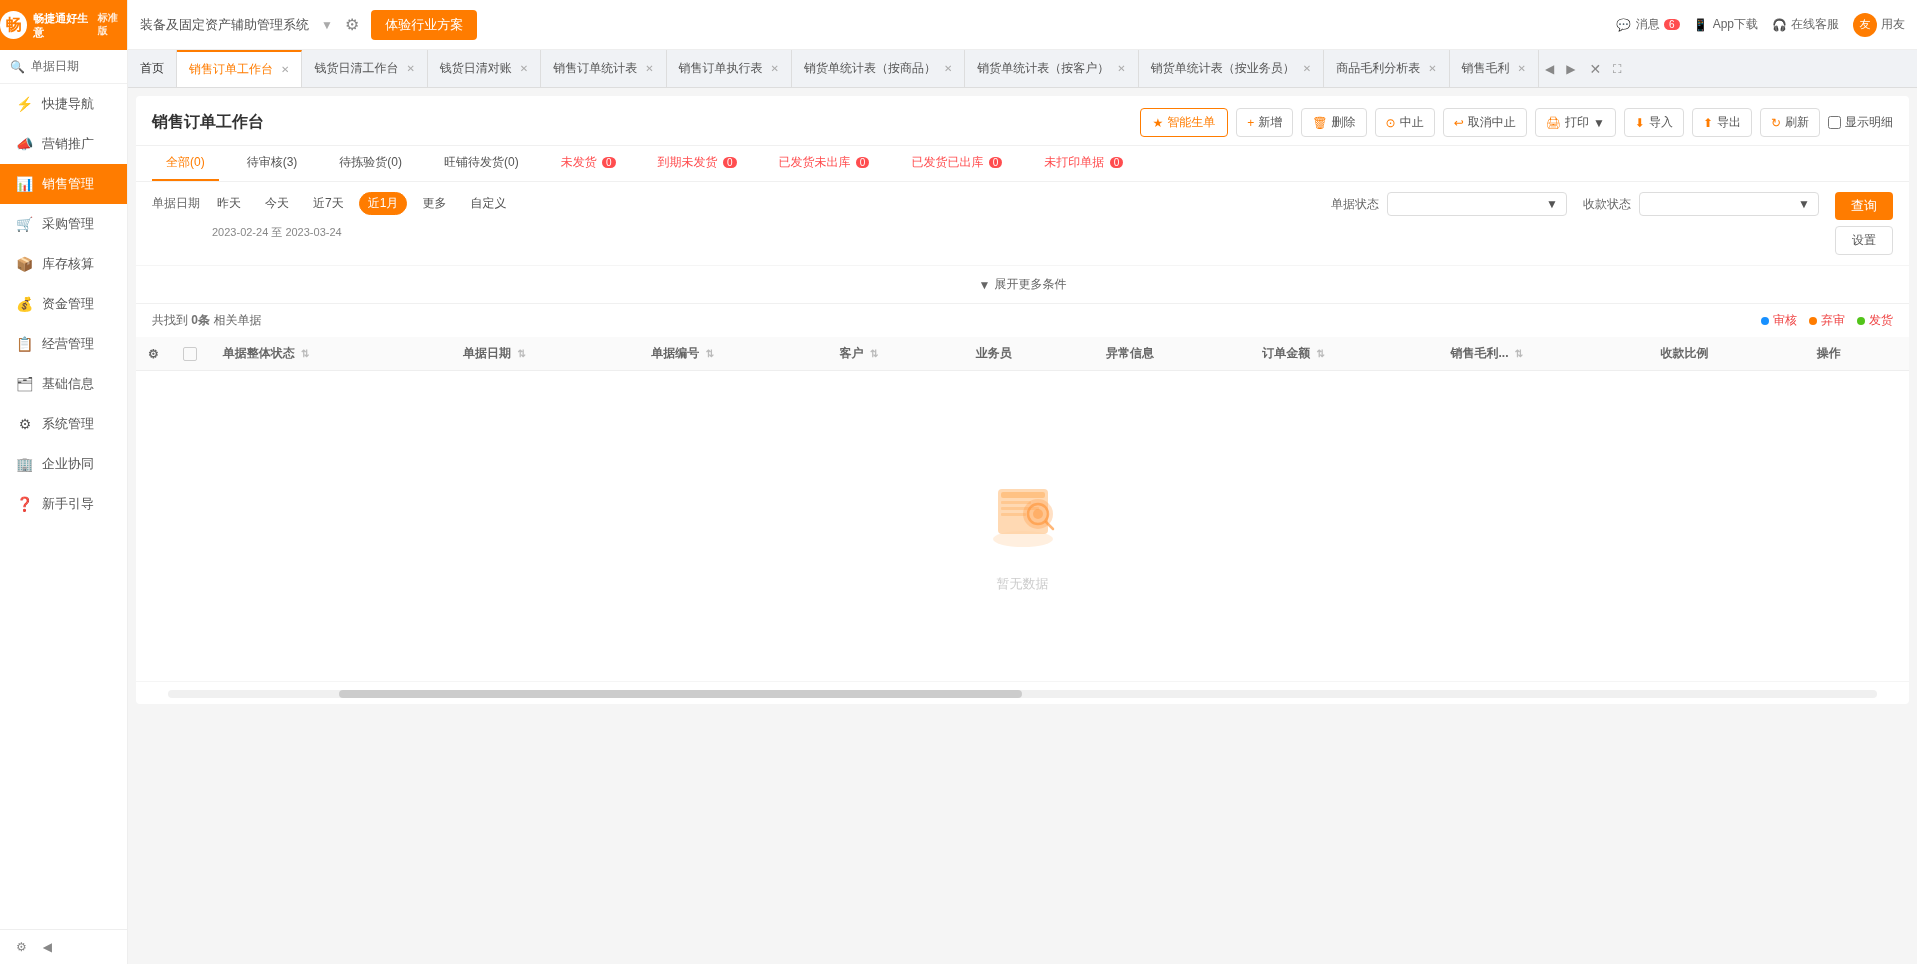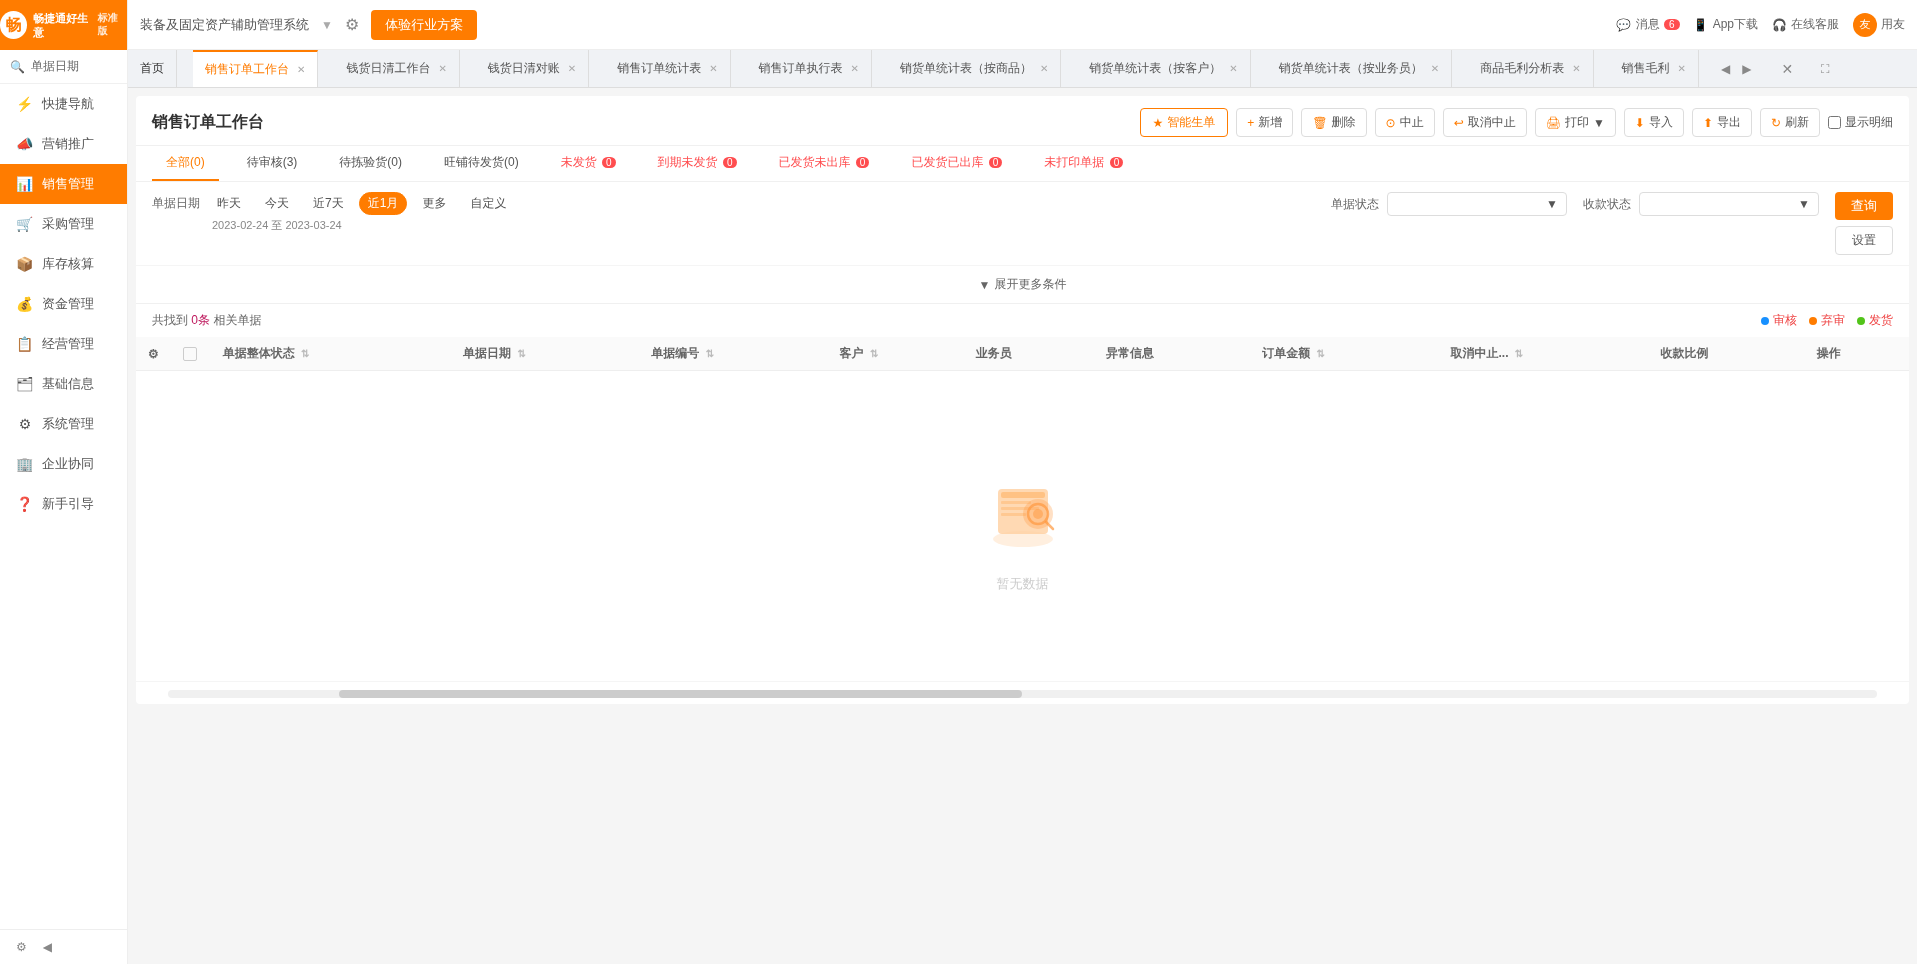--- a/index.html
+++ b/index.html
@@ -41,21 +41,21 @@
     .header-btn-industry {
       background: #ff7c00; color: #fff; border: none; padding: 6px 14px; border-radius: 4px; cursor: pointer; font-size: 13px;
     }
     .header-actions { display: flex; align-items: center; gap: 14px; color: #666; font-size: 12px; }
     .header-actions .action-item { display: flex; align-items: center; gap: 4px; cursor: pointer; }
     .badge { background: #ff4d4f; color: #fff; border-radius: 8px; padding: 0 5px; font-size: 10px; min-width: 16px; text-align: center; }
 
     
     .tabbar {
       position: fixed; left: 128px; top: 50px; right: 0; height: 38px;
-      background: #f0f2f5; display: flex; align-items: center; border-bottom: 1px solid #ddd; overflow: hidden; z-index: 99; gap: 16px;
+      background: #f0f2f5; display: flex; align-items: center; border-bottom: 1px solid #ddd; overflow: hidden; z-index: 99;
     }
     .tab-item {
       height: 38px; padding: 0 12px; display: flex; align-items: center; gap: 4px;
       font-size: 12px; cursor: pointer; white-space: nowrap; border-right: 1px solid #ddd; color: #555;
       background: #f0f2f5;
     }
     .tab-item.active { background: #fff; color: #ff7c00; border-top: 2px solid #ff7c00; }
     .tab-item .tab-close { font-size: 10px; color: #aaa; margin-left: 4px; }
     .tab-item.home { color: #333; }
     .tab-arrows { display: flex; align-items: center; }
@@ -95,32 +95,32 @@
 
     
     .filter-row {
       display: flex; align-items: flex-start; padding: 10px 16px; gap: 16px; flex-wrap: wrap; border-bottom: 1px solid #f5f5f5;
     }
     .filter-item { display: flex; align-items: center; gap: 8px; }
     .filter-label { color: #666; white-space: nowrap; font-size: 12px; }
     .date-options { display: flex; gap: 6px; align-items: center; }
     .date-btn { padding: 2px 8px; border-radius: 4px; cursor: pointer; font-size: 12px; color: #555; border: 1px solid transparent; }
     .date-btn.active { background: #ff7c00; color: #fff; border-color: #ff7c00; border-radius: 12px; }
-    .date-range { font-size: 11px; color: #888; margin-top: 3px; }
+    .date-range { font-size: 11px; color: #888; margin-top: 10px; }
     .filter-select {
       border: 1px solid #ddd; border-radius: 4px; padding: 4px 8px; font-size: 12px; color: #555; min-width: 160px; display: flex; align-items: center; justify-content: space-between; cursor: pointer;
     }
     .expand-btn { display: flex; align-items: center; gap: 4px; color: #666; cursor: pointer; font-size: 12px; padding: 4px 8px; }
 
     
     .count-row {
       display: flex; align-items: center; justify-content: space-between;
       padding: 8px 16px; color: #666; font-size: 12px;
     }
-    .count-num { color: #be185d; font-weight: normal; }
+    .count-num { color: #737373; font-weight: bold; }
     .count-actions { display: flex; gap: 12px; align-items: center; }
     .count-action { display: flex; align-items: center; gap: 4px; cursor: pointer; color: #ef4444; }
     .count-action .dot { width: 8px; height: 8px; border-radius: 50%; }
     .dot-blue { background: #1890ff; }
     .dot-orange { background: #ff7c00; }
     .dot-green { background: #52c41a; }
 
     
     .data-table { width: 100%; border-collapse: collapse; }
     .data-table th {
@@ -495,21 +495,21 @@
               <span>业务员</span>
             </th>
             <th>
               <span>异常信息</span>
             </th>
             <th>
               <span>订单金额</span>
               <span class="sort">⇅</span>
             </th>
             <th>
-              <span>取消中止...</span>
+              <span>销售毛利...</span>
               <span class="sort">⇅</span>
             </th>
             <th>
               <span>收款比例</span>
             </th>
             <th>
               <span>操作</span>
             </th>
           </tr>
         </thead>

